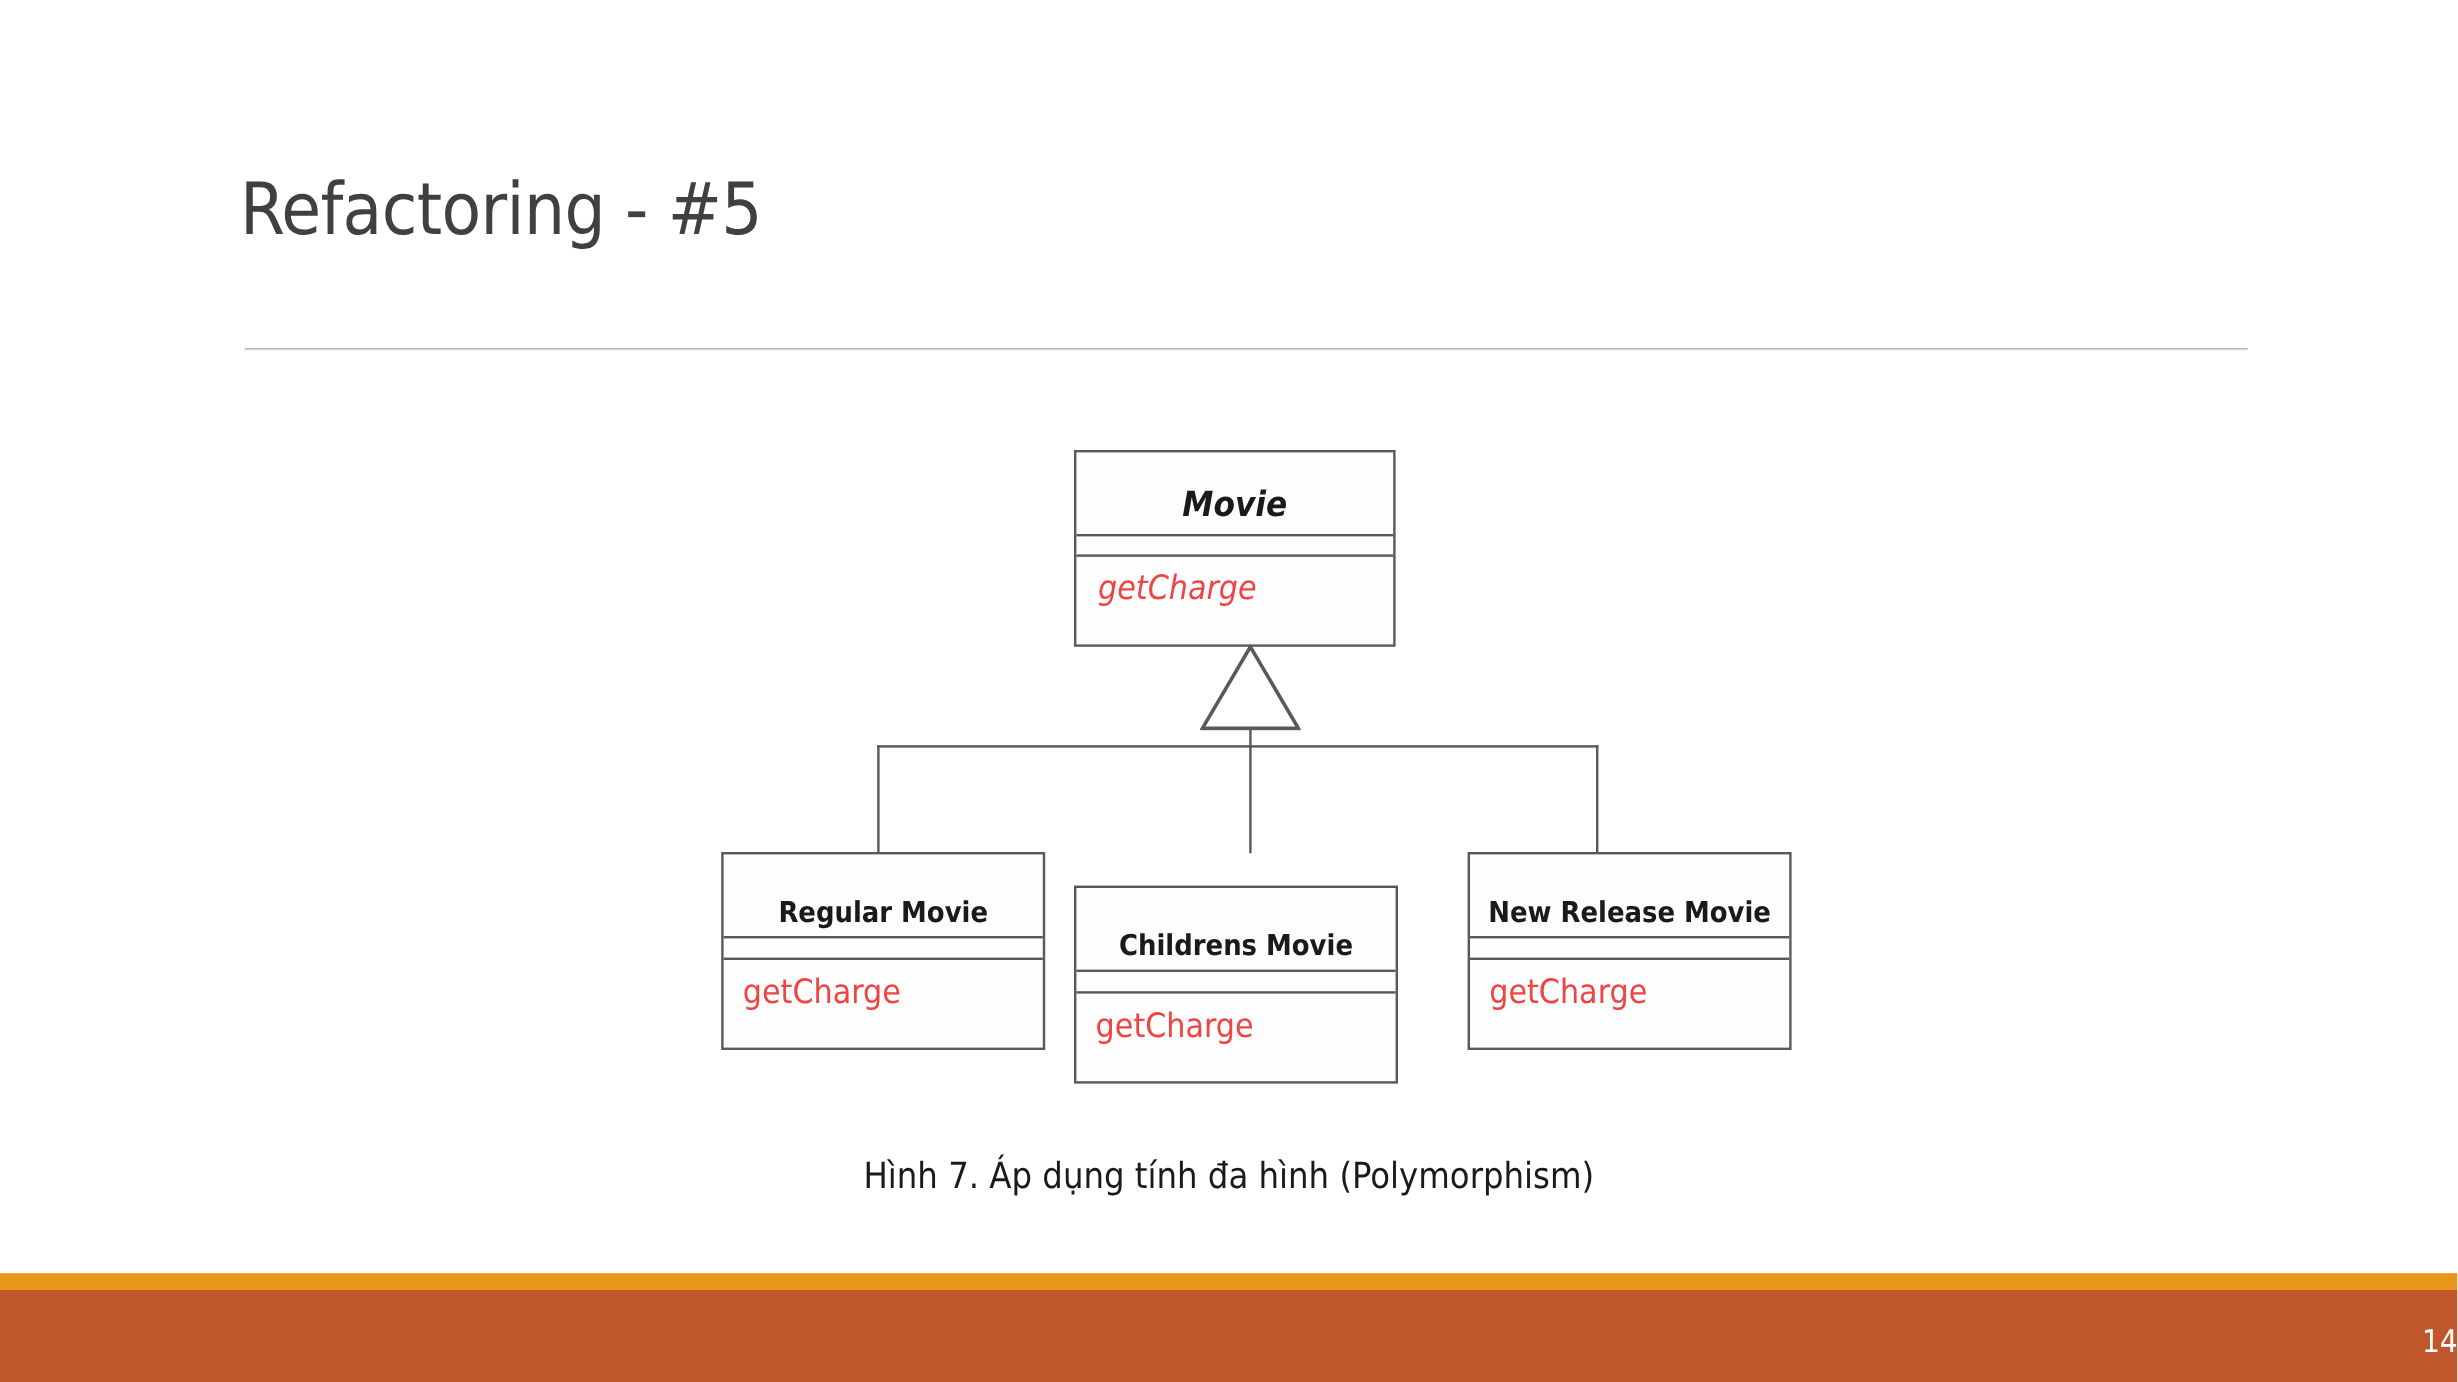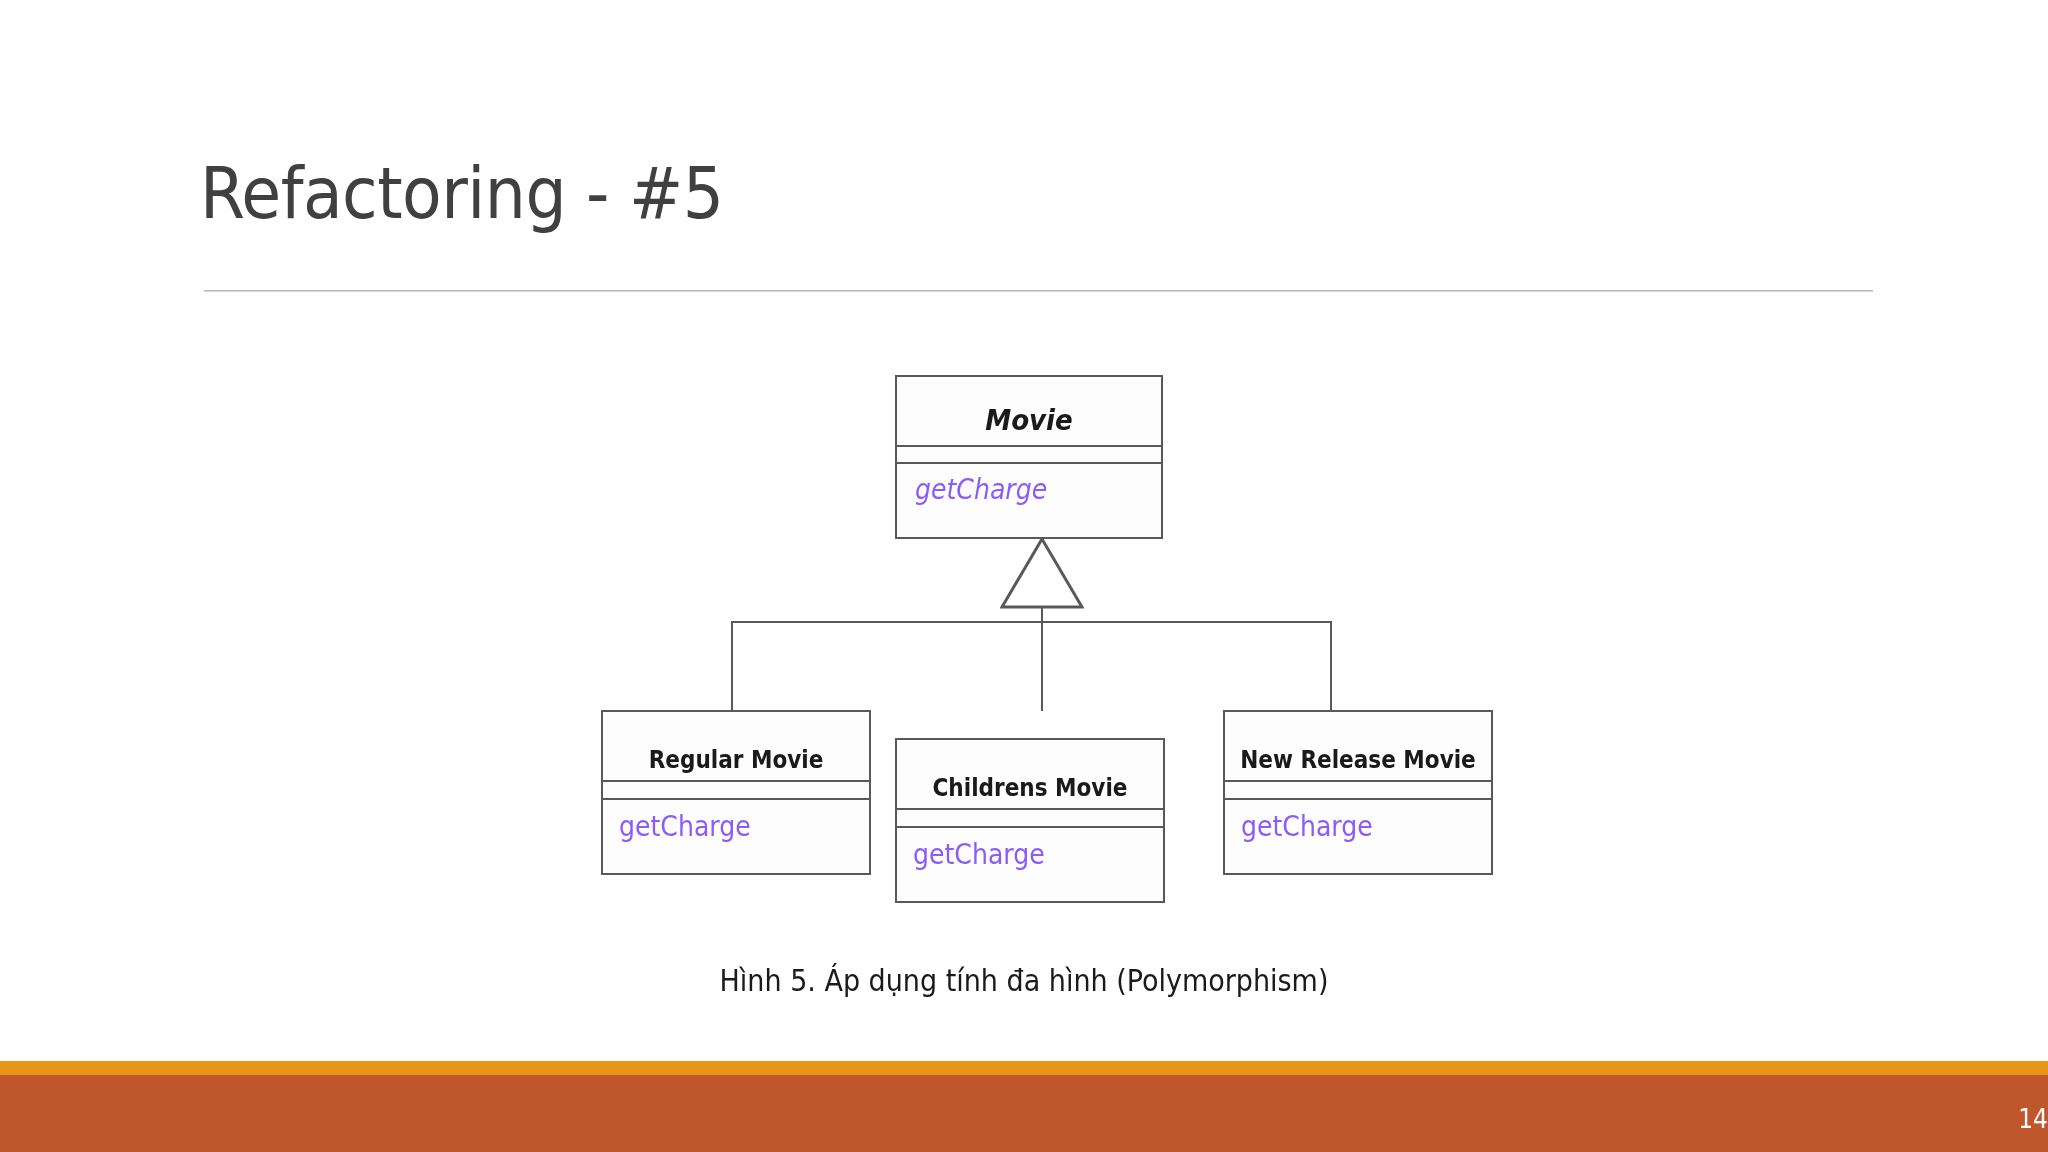--- a/index.html
+++ b/index.html
@@ -15,22 +15,22 @@
     width: 2048px;
     height: 1152px;
     background: #ffffff;
     overflow: hidden;
   }
 
   
   .slide-title {
     position: absolute;
     left: 200px;
-    top: 156px;
-    font-size: 72px;
+    top: 144px;
+    font-size: 60px;
     line-height: 1.05;
     font-weight: 400;
     color: #404040;
     letter-spacing: -0.5px;
     white-space: nowrap;
     font-family: "DejaVu Sans Condensed", "Liberation Sans", sans-serif;
     font-stretch: condensed;
   }
   .title-rule {
     position: absolute;
@@ -68,21 +68,21 @@
   }
   .uml-sep {
     position: absolute;
     left: 0;
     right: 0;
     height: 2px;
     background: #595959;
   }
   .uml-method {
     position: absolute;
-    color: #8b5cf6;
+    color: #ef4444;
     font-family: "DejaVu Sans Condensed", "Liberation Sans", sans-serif;
     font-stretch: condensed;
     white-space: nowrap;
   }
   .italic { font-style: italic; }
 
   
   #box-movie { left: 895px; top: 375px; width: 268px; height: 164px; }
   #box-movie .uml-title { top: 26px; font-size: 29px; }
   #box-movie .uml-sep.s1 { top: 68px; }
@@ -202,19 +202,19 @@
 
     <div class="uml-box sub-box" id="box-newrelease">
       <div class="uml-title">New Release Movie</div>
       <div class="uml-sep s1"></div>
       <div class="uml-sep s2"></div>
       <div class="uml-method">getCharge</div>
     </div>
 
   </div>
 
-  <div class="caption">Hình 5. Áp dụng tính đa hình (Polymorphism)</div>
+  <div class="caption">Hình 7. Áp dụng tính đa hình (Polymorphism)</div>
 
   <div class="footer-stripe"></div>
   <div class="footer-band"></div>
   <div class="page-number">14</div>
 
 </div>
 
 </body></html>

